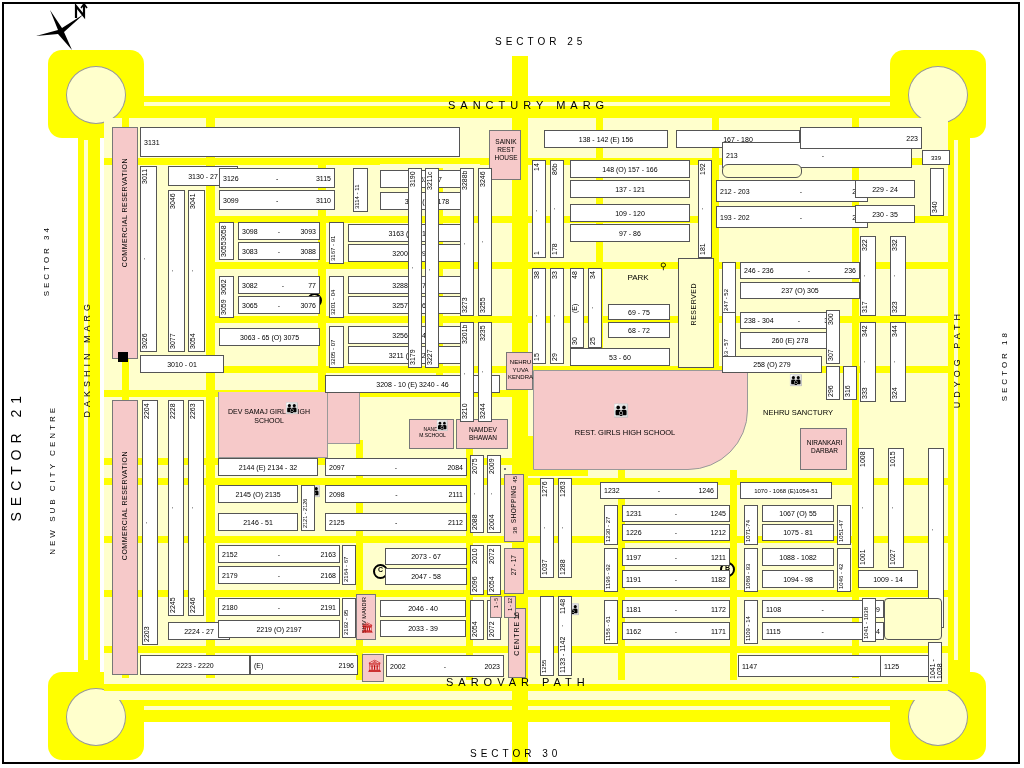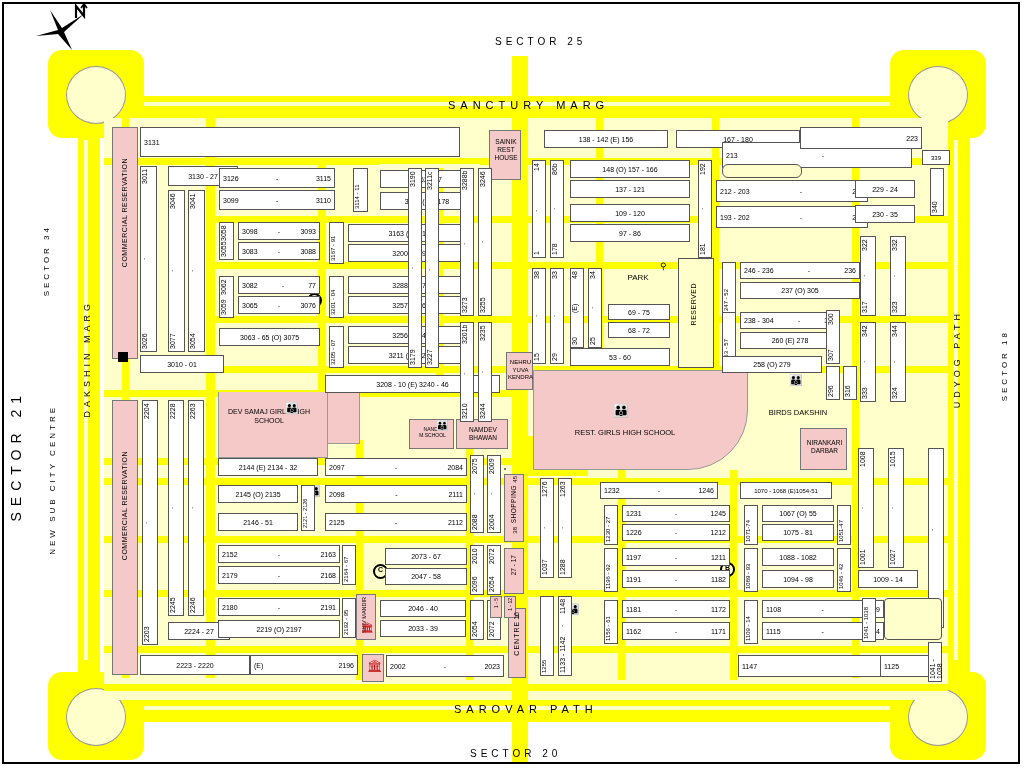--- a/index.html
+++ b/index.html
@@ -99,23 +99,23 @@
   <div class="road" style="left:104px;top:684px;width:844px;height:7px;"></div>
   <div class="road" style="left:528px;top:436px;width:60px;height:40px;"></div>
 
   <svg class="compass" viewBox="0 0 60 52">
     <polygon points="4,32 26,26 18,6 30,24 52,10 32,28 40,46 26,30" fill="#000"></polygon>
     <path d="M44,14 L44,2 L52,12 L52,0" stroke="#000" stroke-width="2.2" fill="none"></path>
     <path d="M52,0 L49,4 M52,0 L55,4" stroke="#000" stroke-width="1.6" fill="none"></path>
   </svg>
 
   <div class="sectorlabel" style="left:495px;top:36px;">SECTOR 25</div>
-  <div class="sectorlabel" style="left:470px;top:748px;">SECTOR 20</div>
+  <div class="sectorlabel" style="left:470px;top:748px;">SECTOR 30</div>
   <div class="roadlabel" style="left:448px;top:99px;">SANCTURY MARG</div>
-  <div class="roadlabel" style="left:446px;top:703px;margin-left:8px;">SAROVAR PATH</div>
+  <div class="roadlabel" style="left:446px;top:676px;">SAROVAR PATH</div>
   <div class="roadlabel vertup" style="left:82px;top:300px;font-size:9px;letter-spacing:4px;">DAKSHIN MARG</div>
   <div class="roadlabel vertup" style="left:952px;top:310px;font-size:9px;letter-spacing:4px;">UDYOG PATH</div>
 
   <div class="bigleft vertup" style="left:8px;top:390px;">SECTOR 21</div>
   <div class="sectorlabel small vertup" style="left:42px;top:225px;">SECTOR 34</div>
   <div class="sectorlabel small vertup" style="left:48px;top:405px;">NEW SUB CITY CENTRE</div>
   <div class="sectorlabel small vertup" style="left:1000px;top:330px;">SECTOR 18</div>
 
   <div class="pink" style="left:112px;top:127px;width:26px;height:232px;">
     <div class="blklabel vertup" style="left:8px;top:30px;font-size:7px;letter-spacing:0.5px;">COMMERCIAL RESERVATION</div>
@@ -146,21 +146,21 @@
 
   <div class="pink" style="left:456px;top:419px;width:52px;height:30px;">
     <div class="blklabel" style="left:0px;top:6px;width:52px;font-size:6.5px;">NAMDEV BHAWAN</div>
   </div>
 
   <div class="pinkplain" style="left:533px;top:370px;width:215px;height:100px;border-radius:0 0 60px 0;">
   </div>
   <div class="blklabel" style="left:560px;top:428px;width:130px;font-size:7.5px;">REST. GIRLS HIGH SCHOOL</div>
   <div class="icon-ppl" style="left:613px;top:404px;font-size:13px;">👪</div>
 
-  <div class="blklabel" style="left:752px;top:408px;width:92px;font-size:7.5px;">BIRDS DAKSHIN</div>
+  <div class="blklabel" style="left:752px;top:408px;width:92px;font-size:7.5px;">NEHRU SANCTURY</div>
   <div class="icon-ppl" style="left:789px;top:375px;font-size:11px;">👪</div>
 
   <div class="pink" style="left:800px;top:428px;width:47px;height:42px;">
     <div class="blklabel" style="left:0px;top:10px;width:47px;font-size:6.5px;">NIRANKARI DARBAR</div>
   </div>
 
   <div class="pink" style="left:504px;top:474px;width:20px;height:68px;">
     <div class="blklabel vertup" style="left:5px;top:10px;font-size:6.5px;letter-spacing:0.5px;">SHOPPING</div>
   </div>
 

